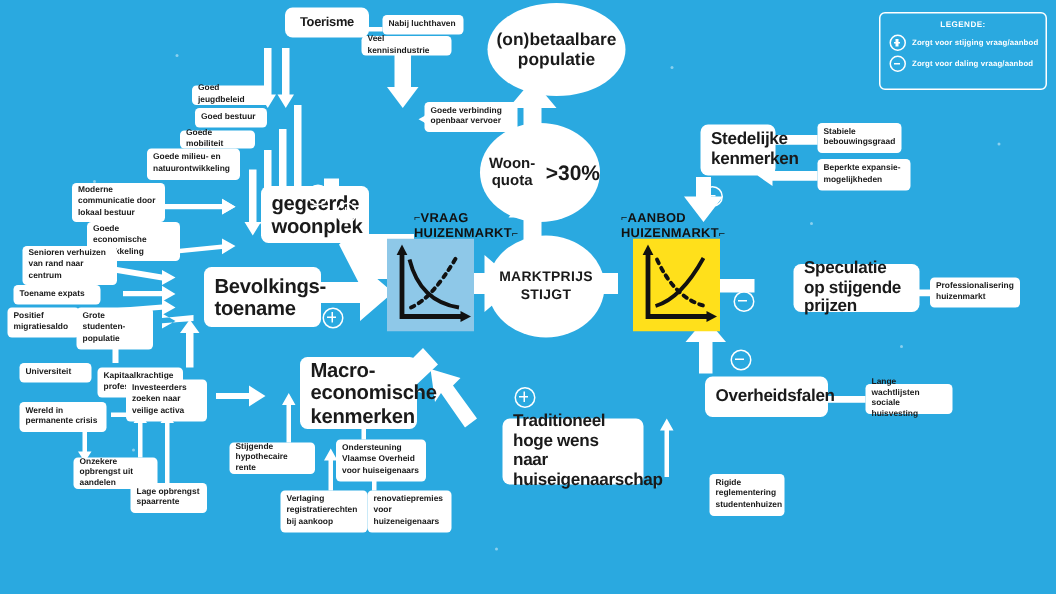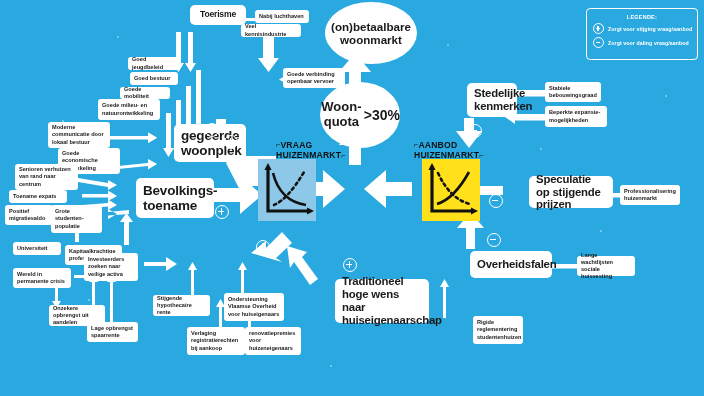--- a/index.html
+++ b/index.html
@@ -170,28 +170,31 @@
 
       <path d="M466,249 L466,228 L457,228 L470.5,212 L484,228 L475,228 L475,249 Z"></path>
 
       <path d="M577,264 L548,264 L548,260 L538,266 L548,272 L548,268.5 L577,268.5 Z"></path>
 
       <path d="M443,318 L443,287 L440,287 L444.5,279 L449,287 L446,287 L446,318 Z"></path>
     </g>
   </svg>
 
   <div class="circ" style="left:325px;top:2px;width:92px;height:62px;font-size:11.6px;line-height:1.15;">
-    <span>(on)betaalbare woonmarkt</span>
+    <span>(on)betaalbare populatie</span>
   </div>
 
   <div class="circ" style="left:320px;top:82px;width:80px;height:66px;">
-    <span style="font-size:13px;line-height:1.12;">Woon-quota</span>
+    <span style="font-size:10px;line-height:1.12;">Woon-quota</span>
     <span style="font-size:14px;margin-left:1px;">&gt;30%</span>
   </div>
 
+  <div class="circ" style="left:325px;top:157px;width:78px;height:68px;font-size:9.3px;line-height:1.25;letter-spacing:.2px;">
+    <span>MARKTPRIJS STIJGT</span>
+  </div>
 
   <div class="cornerlabel" style="left:276px;top:141px;">
     <span style="font-size:7.2px;vertical-align:top;">⌐</span><span>VRAAG</span><br>
     <span>HUIZENMARKT</span><span style="font-size:7.2px;">⌐</span>
   </div>
   <div class="chartbox" style="left:258px;top:159px;width:58px;height:62px;">
     <svg class="plot" viewBox="0 0 58 62">
       <rect x="0" y="0" width="58" height="62" fill="#8ec8e8"></rect>
       <path d="M10,8 L10,52 L52,52" stroke="#111" stroke-width="3.2" fill="none"></path>
       <path d="M10,4 L6.4,11 L13.6,11 Z" fill="#111"></path>
@@ -222,20 +225,23 @@
 
 
   <div class="node big" style="left:150px;top:124px;width:72px;height:38px;">
     <span class="txt">gegeerde woonplek</span>
   </div>
 
   <div class="node big" style="left:112px;top:178px;width:78px;height:40px;">
     <span class="txt">Bevolkings- toename</span>
   </div>
 
+  <div class="node big" style="left:176px;top:238px;width:78px;height:48px;">
+    <span class="txt">Macro- economische kenmerken</span>
+  </div>
 
   <div class="node big" style="left:311px;top:279px;width:94px;height:44px;font-size:11.4px;justify-content:center;">
     <span class="txt">Traditioneel hoge wens naar huiseigenaarschap</span>
   </div>
 
   <div class="node big" style="left:443px;top:83px;width:50px;height:34px;font-size:11.4px;">
     <span class="txt">Stedelijke kenmerken</span>
   </div>
 
   <div class="node big" style="left:505px;top:176px;width:84px;height:32px;font-size:11.4px;">

